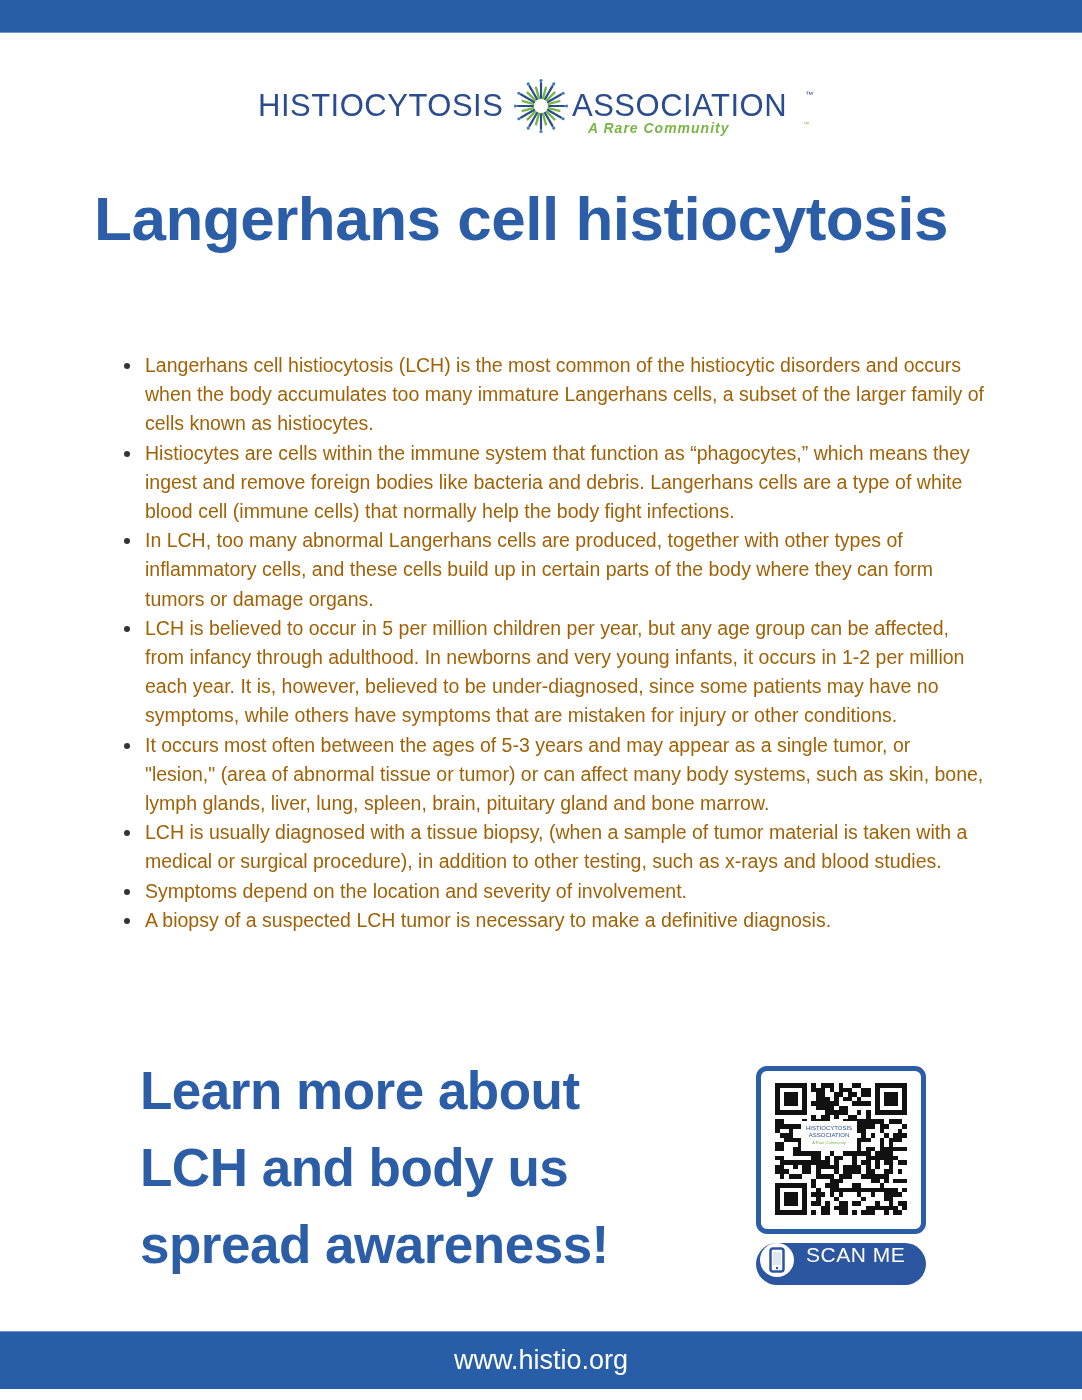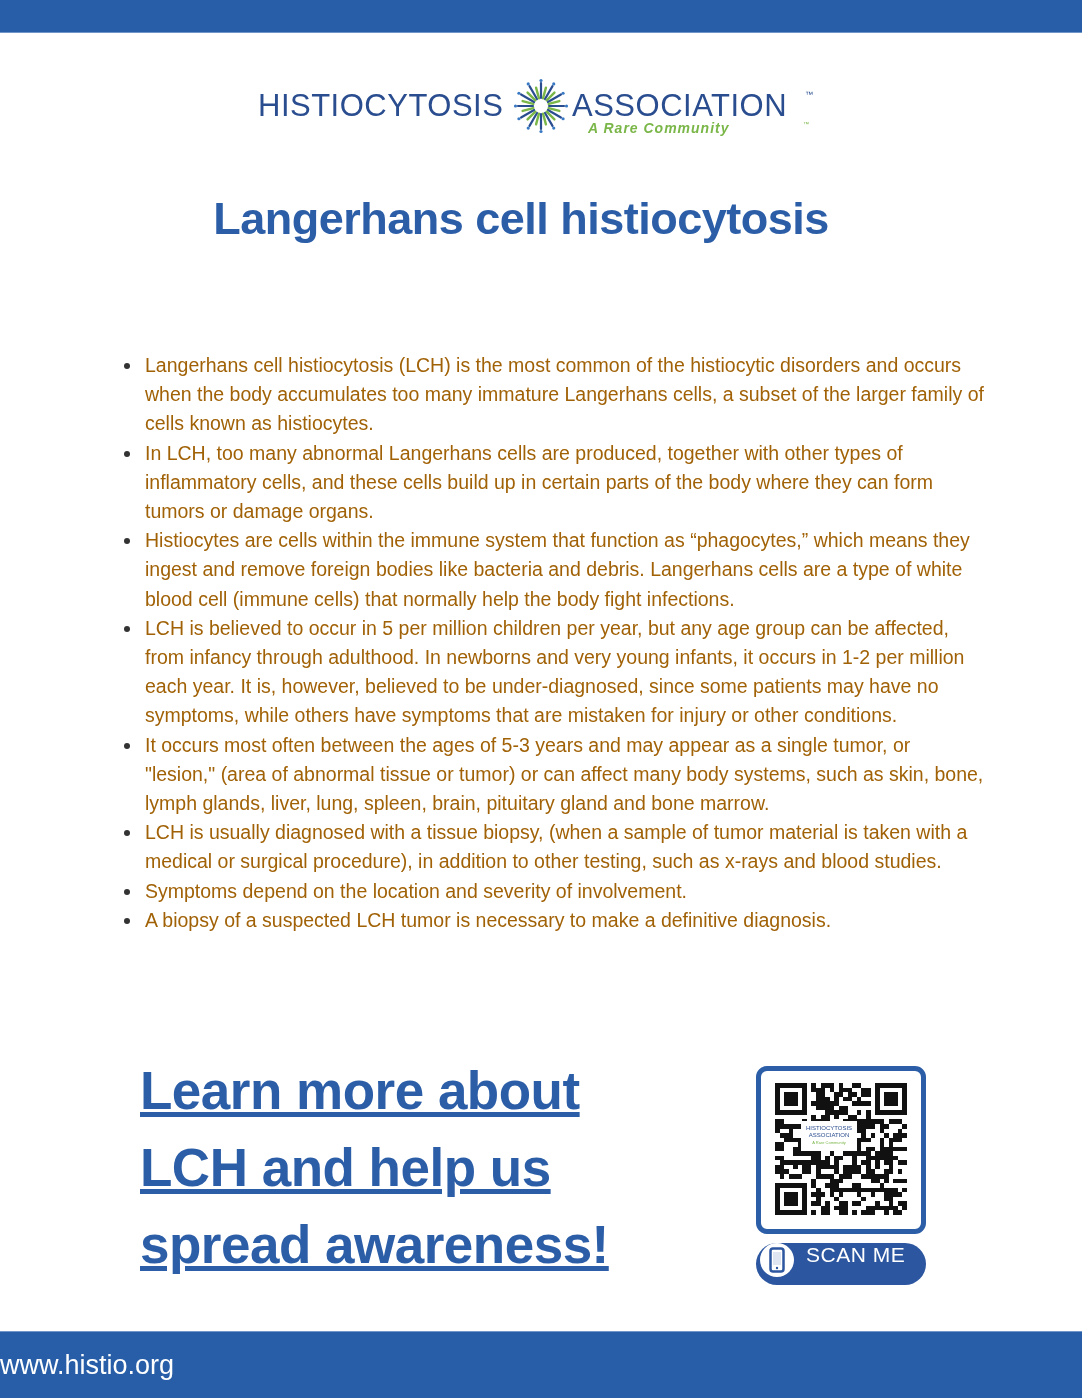--- a/index.html
+++ b/index.html
@@ -10,38 +10,38 @@
 
   .logo { position: absolute; left: 258px; top: 78px; width: 570px; height: 62px; }
   .logo .word { position: absolute; top: 10px; font-size: 31px; color: #2a4d8f; letter-spacing: 0.5px; font-family: "Liberation Sans", sans-serif; }
   .logo .word.left { left: 0; }
   .logo .word.right { left: 314px; }
   .logo .tm { position: absolute; left: 547px; top: 12px; font-size: 8px; color: #2a4d8f; }
   .logo .tagline { position: absolute; left: 330px; top: 42px; font-size: 14px; font-style: italic; font-weight: bold; color: #7ab648; letter-spacing: 1px; }
   .logo .tagline-tm { position: absolute; left: 545px; top: 43px; font-size: 6px; color: #7ab648; }
   .logo .burst { position: absolute; left: 255px; top: 0px; width: 56px; height: 56px; }
 
-  .title { position: absolute; left: 0; top: 182px; width: 1042px; text-align: center; font-size: 45px; line-height: 74px; font-weight: bold; color: #2c5ea8; font-family: "Liberation Sans", sans-serif; letter-spacing: -0.5px; }
+  .title { position: absolute; left: 0; top: 182px; width: 1042px; text-align: center; font-size: 62px; line-height: 74px; font-weight: bold; color: #2c5ea8; font-family: "Liberation Sans", sans-serif; letter-spacing: -0.5px; }
 
   .bullets { position: absolute; left: 145px; top: 351px; width: 840px; list-style: none; }
   .bullets li { position: relative; font-size: 19.5px; line-height: 29.2px; color: #a16207; }
   .bullets li::before { content: ""; position: absolute; left: -21px; top: 12px; width: 6px; height: 6px; border-radius: 50%; background: #333333; }
 
-  .cta { position: absolute; left: 140px; top: 1052px; width: 560px; font-size: 53px; line-height: 77px; font-weight: bold; color: #2c5ea8; letter-spacing: -0.5px; text-decoration: underline; }
+  .cta { position: absolute; left: 140px; top: 1052px; width: 560px; font-size: 53px; line-height: 77px; font-weight: bold; color: #2c5ea8; letter-spacing: -0.5px; }
 
   .qr-frame { position: absolute; left: 756px; top: 1066px; width: 170px; height: 168px; border: 5px solid #2c5ea8; border-radius: 11px; background: #ffffff; }
   .qr-code { position: absolute; left: 14px; top: 12px; width: 132px; height: 132px; }
   .qr-logo { position: absolute; left: 40px; top: 50px; width: 56px; height: 30px; background: #ffffff; font-size: 6px; line-height: 7px; color: #2a4d8f; text-align: center; padding-top: 4px; }
   .qr-logo .sub { color: #7ab648; font-size: 4px; }
 
   .scan-btn { position: absolute; left: 756px; top: 1243px; width: 170px; height: 42px; border-radius: 21px; background: #2c56a0; display: flex; align-items: flex-start; }
   .scan-btn .phone-wrap { width: 34px; height: 34px; margin-left: 4px; border-radius: 50%; background: #ffffff; display: flex; align-items: center; justify-content: center; }
   .scan-btn .label { margin-left: 12px; color: #ffffff; font-size: 21px; letter-spacing: 0.5px; }
 
-  .footer { position: absolute; left: 0; top: 1331px; width: 1082px; height: 67px; background: #275EA7; border-top: 1px solid #6f95c9; display: flex; align-items: center; }
+  .footer { position: absolute; left: 0; top: 1331px; width: 1082px; height: 58px; background: #275EA7; border-top: 1px solid #6f95c9; display: flex; align-items: center; justify-content: center; }
   .footer .url { color: #ffffff; font-size: 27px; }
 </style>
 </head>
 <body>
 
 <div class="top-band"></div>
 
 <div class="logo">
   <span class="word left">HISTIOCYTOSIS</span>
   <svg class="burst" viewBox="-28 -28 56 56">
@@ -89,32 +89,32 @@
   <span class="tagline">A Rare Community</span>
   <span class="tagline-tm">™</span>
 </div>
 
 <h1 class="title">
   <span>Langerhans cell histiocytosis</span><br>
 </h1>
 
 <ul class="bullets">
   <li>Langerhans cell histiocytosis (LCH) is the most common of the histiocytic disorders and occurs when the body accumulates too many immature Langerhans cells, a subset of the larger family of cells known as histiocytes.</li>
+  <li>Histiocytes are cells within the immune system that function as “phagocytes,” which means they ingest and remove foreign bodies like bacteria and debris. Langerhans cells are a type of white blood cell (immune cells) that normally help the body fight infections.</li>
   <li>In LCH, too many abnormal Langerhans cells are produced, together with other types of inflammatory cells, and these cells build up in certain parts of the body where they can form tumors or damage organs.</li>
-  <li>Histiocytes are cells within the immune system that function as “phagocytes,” which means they ingest and remove foreign bodies like bacteria and debris. Langerhans cells are a type of white blood cell (immune cells) that normally help the body fight infections.</li>
   <li>LCH is believed to occur in 5 per million children per year, but any age group can be affected, from infancy through adulthood. In newborns and very young infants, it occurs in 1-2 per million each year. It is, however, believed to be under-diagnosed, since some patients may have no symptoms, while others have symptoms that are mistaken for injury or other conditions.</li>
   <li>It occurs most often between the ages of 5-3 years and may appear as a single tumor, or "lesion," (area of abnormal tissue or tumor) or can affect many body systems, such as skin, bone, lymph glands, liver, lung, spleen, brain, pituitary gland and bone marrow.</li>
   <li>LCH is usually diagnosed with a tissue biopsy, (when a sample of tumor material is taken with a medical or surgical procedure), in addition to other testing, such as x-rays and blood studies.</li>
   <li>Symptoms depend on the location and severity of involvement.</li>
   <li>A biopsy of a suspected LCH tumor is necessary to make a definitive diagnosis.</li>
 </ul>
 
 <div class="cta">
   <span>Learn more about</span><br>
-  <span>LCH and help us</span><br>
+  <span>LCH and body us</span><br>
   <span>spread awareness!</span>
 </div>
 
 <div class="qr-frame">
   <svg class="qr-code" viewBox="0 0 29 29" shape-rendering="crispEdges">
     <g id="qr-modules" fill="#111111">
         <rect x="8" y="0" width="1" height="1"></rect>
         <rect x="10" y="0" width="1" height="1"></rect>
         <rect x="11" y="0" width="1" height="1"></rect>
         <rect x="12" y="0" width="1" height="1"></rect>

